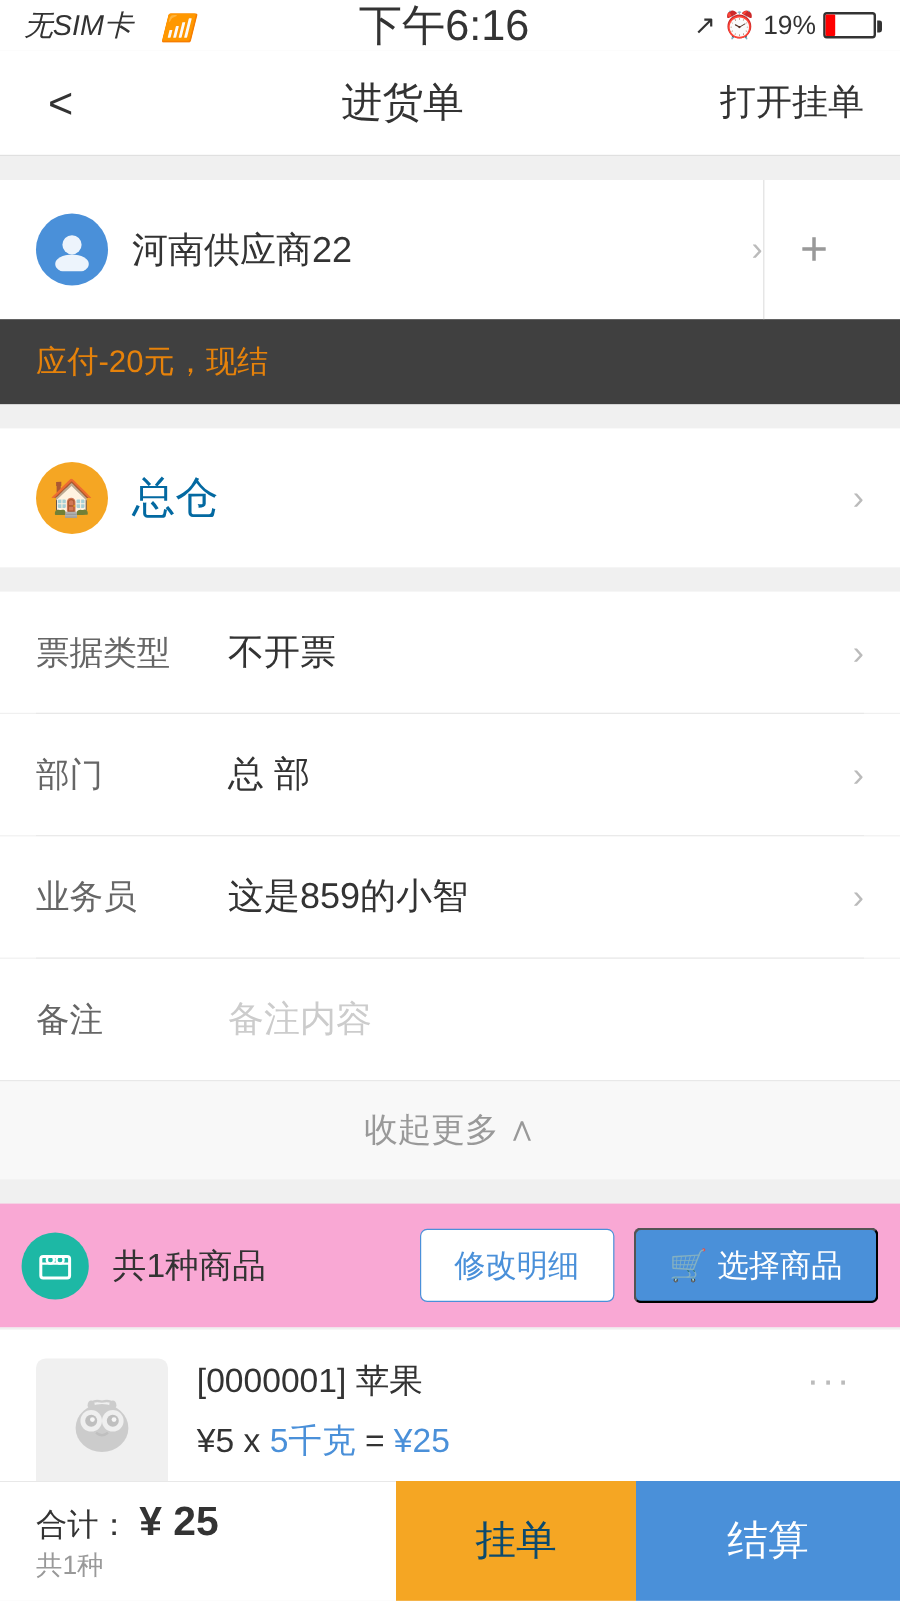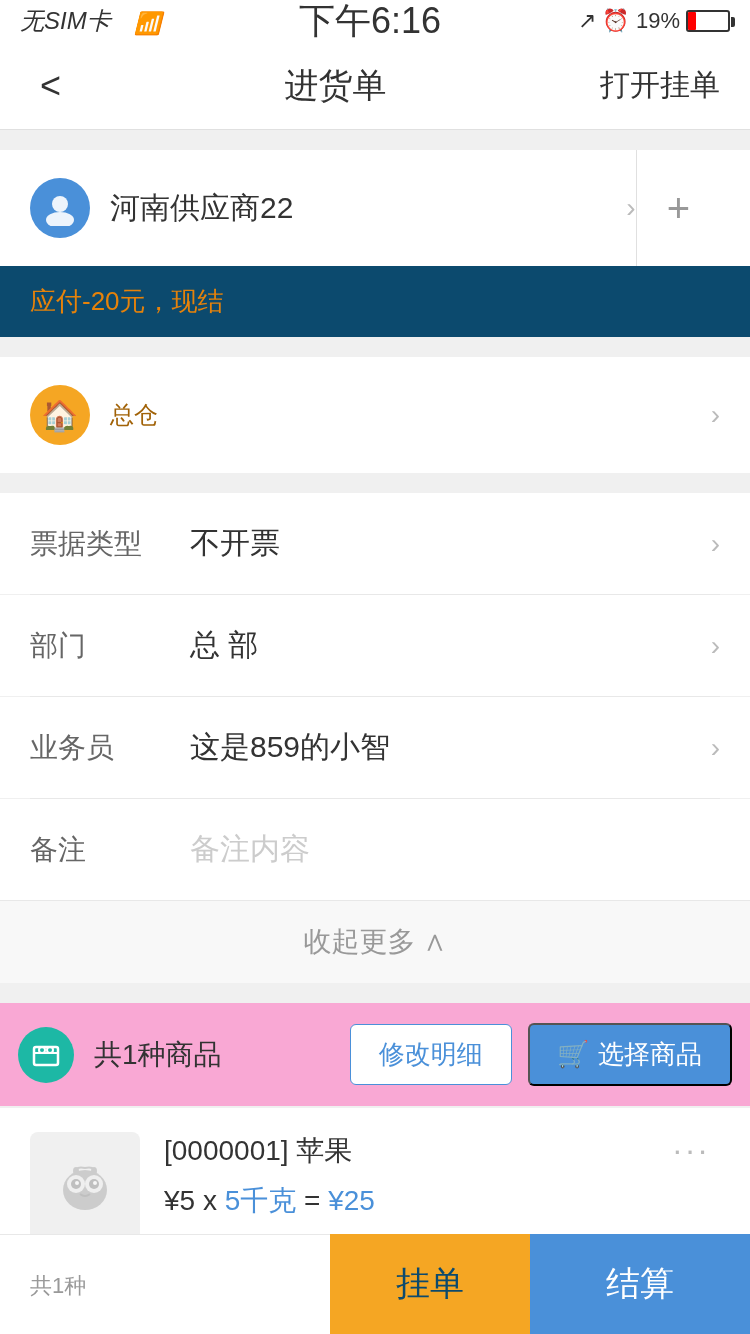--- a/index.html
+++ b/index.html
@@ -97,21 +97,21 @@
     }
     .add-btn {
       padding: 0 30px;
       font-size: 40px;
       color: #999;
       cursor: pointer;
     }
 
     
     .notice-bar {
-      background: #0c4a6e;
+      background: #404040;
       padding: 18px 30px;
       font-size: 26px;
       color: #e6820a;
     }
 
     
     .row-item {
       background: #fff;
       display: flex;
       align-items: center;
@@ -119,21 +119,21 @@
       cursor: pointer;
     }
     .warehouse-icon {
       width: 60px; height: 60px; border-radius: 50%;
       background: #f5a623;
       display: flex; align-items: center; justify-content: center;
       margin-right: 20px;
       flex-shrink: 0;
       font-size: 30px;
     }
-    .row-label { flex: 1; font-size: 24px; color: #a16207; }
+    .row-label { flex: 1; font-size: 36px; color: #0369a1; }
     .row-chevron { font-size: 28px; color: #bbb; }
 
     
     .form-row {
       background: #fff;
       display: flex;
       align-items: center;
       padding: 30px 30px;
       cursor: pointer;
     }
@@ -420,20 +420,24 @@
       <span class="price-highlight">¥25</span>
     </div>
   </div>
   <div class="product-more">···</div>
 </div>
 
 <div style="height: 100px;"></div>
 
 <div class="bottom-bar">
   <div class="total-section">
+    <div style="display:flex; align-items:baseline; gap:8px;">
+      <span class="total-label">合计：</span>
+      <span class="total-amount">¥ 25</span>
+    </div>
     <span class="total-count">共1种</span>
   </div>
   <div class="btn-hang">
     <span>挂单</span>
   </div>
   <div class="btn-checkout">
     <span>结算</span>
   </div>
 </div>
 

